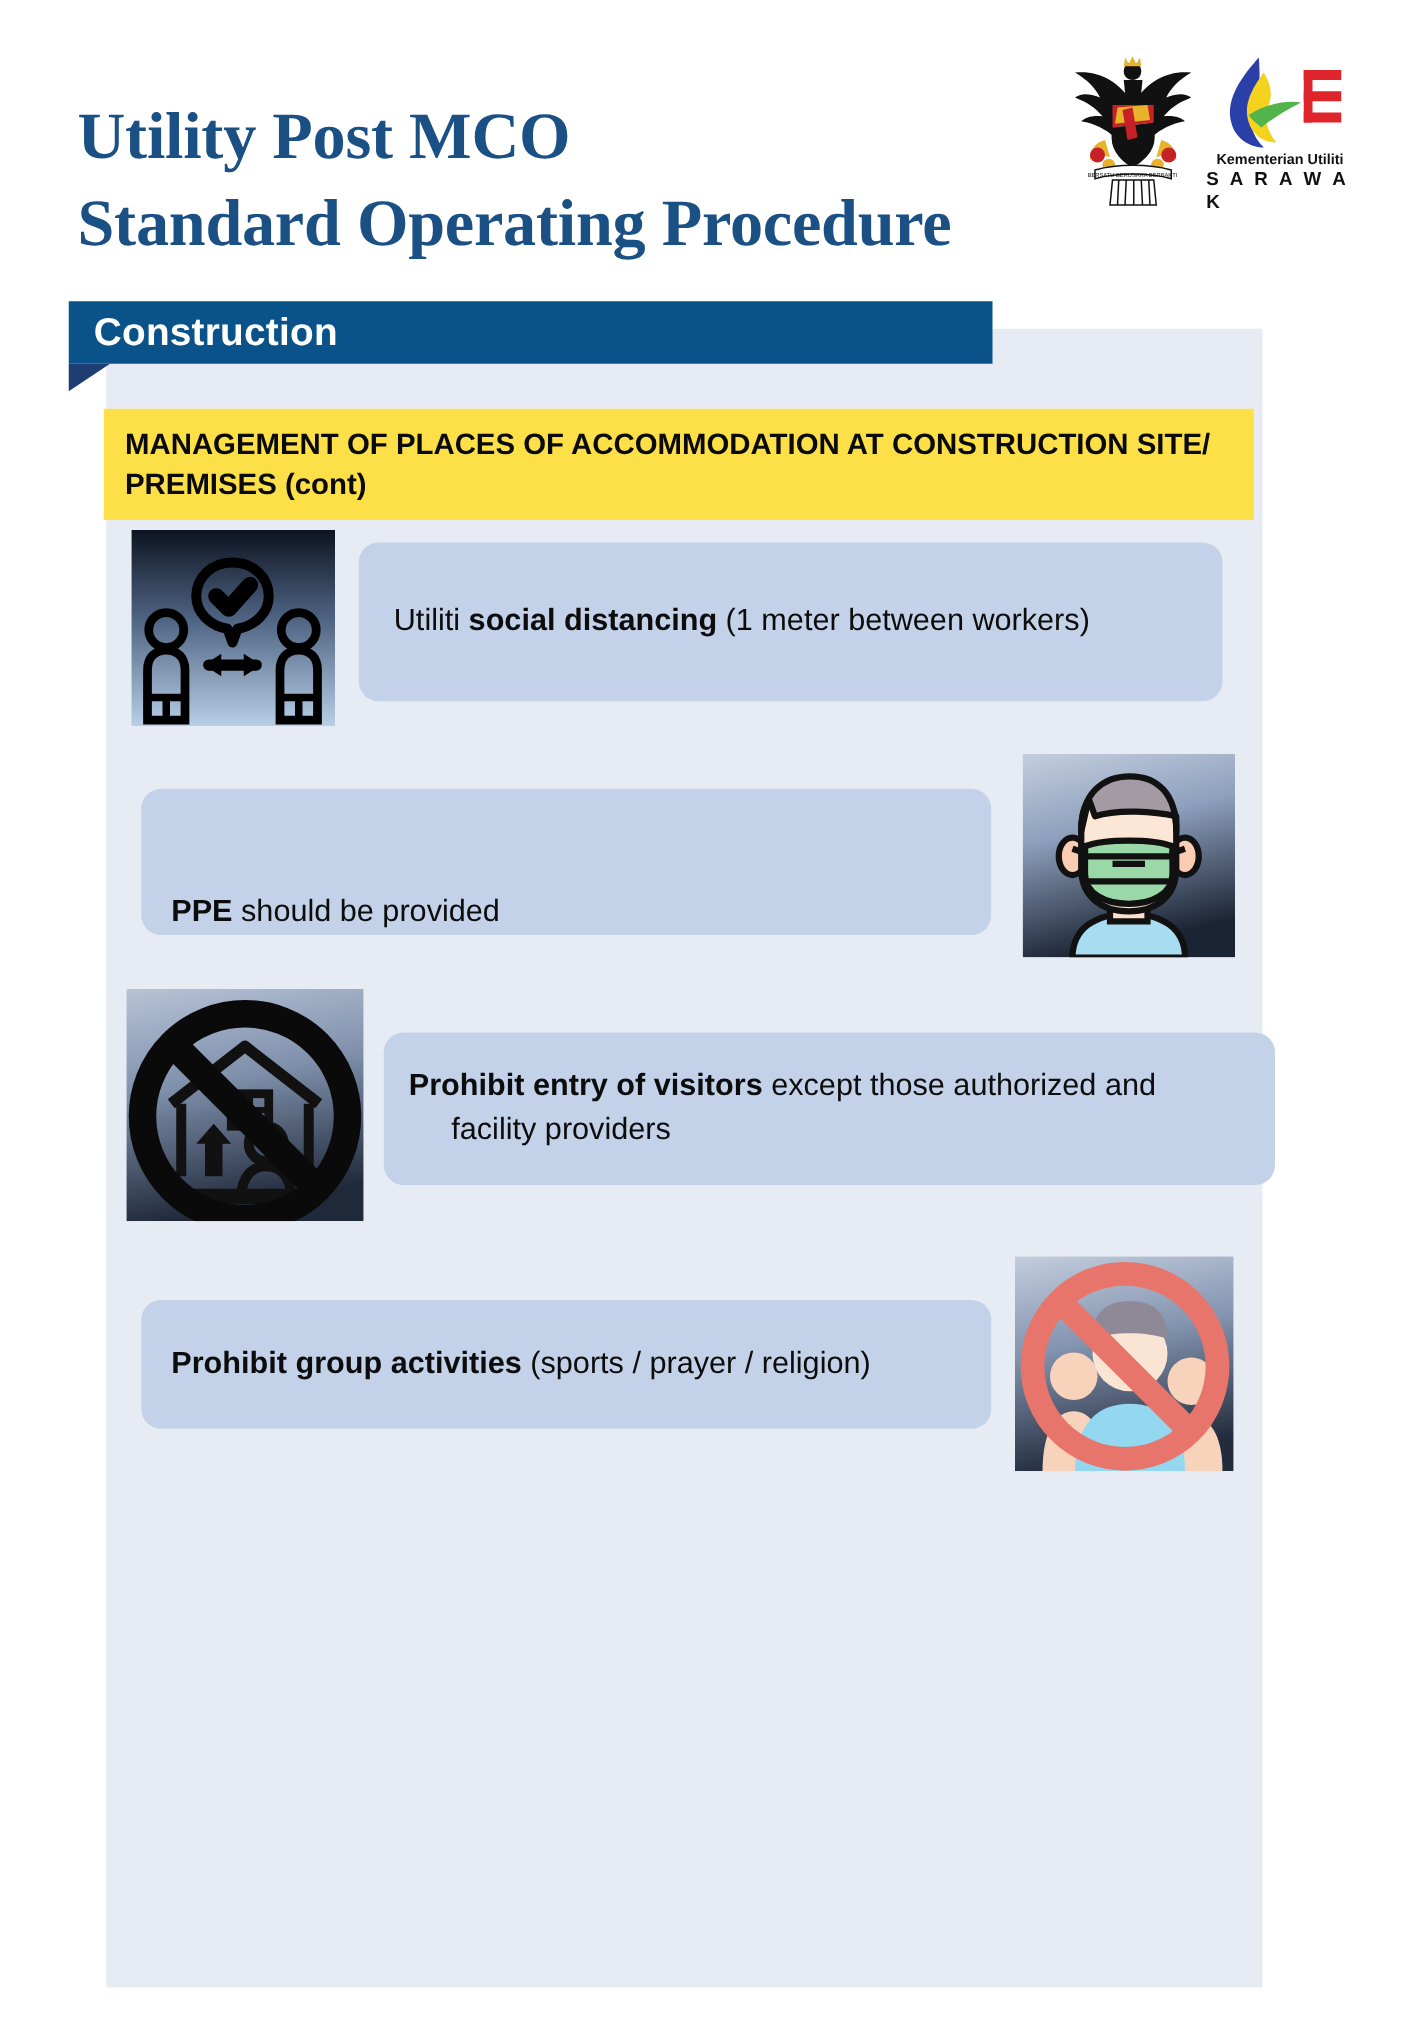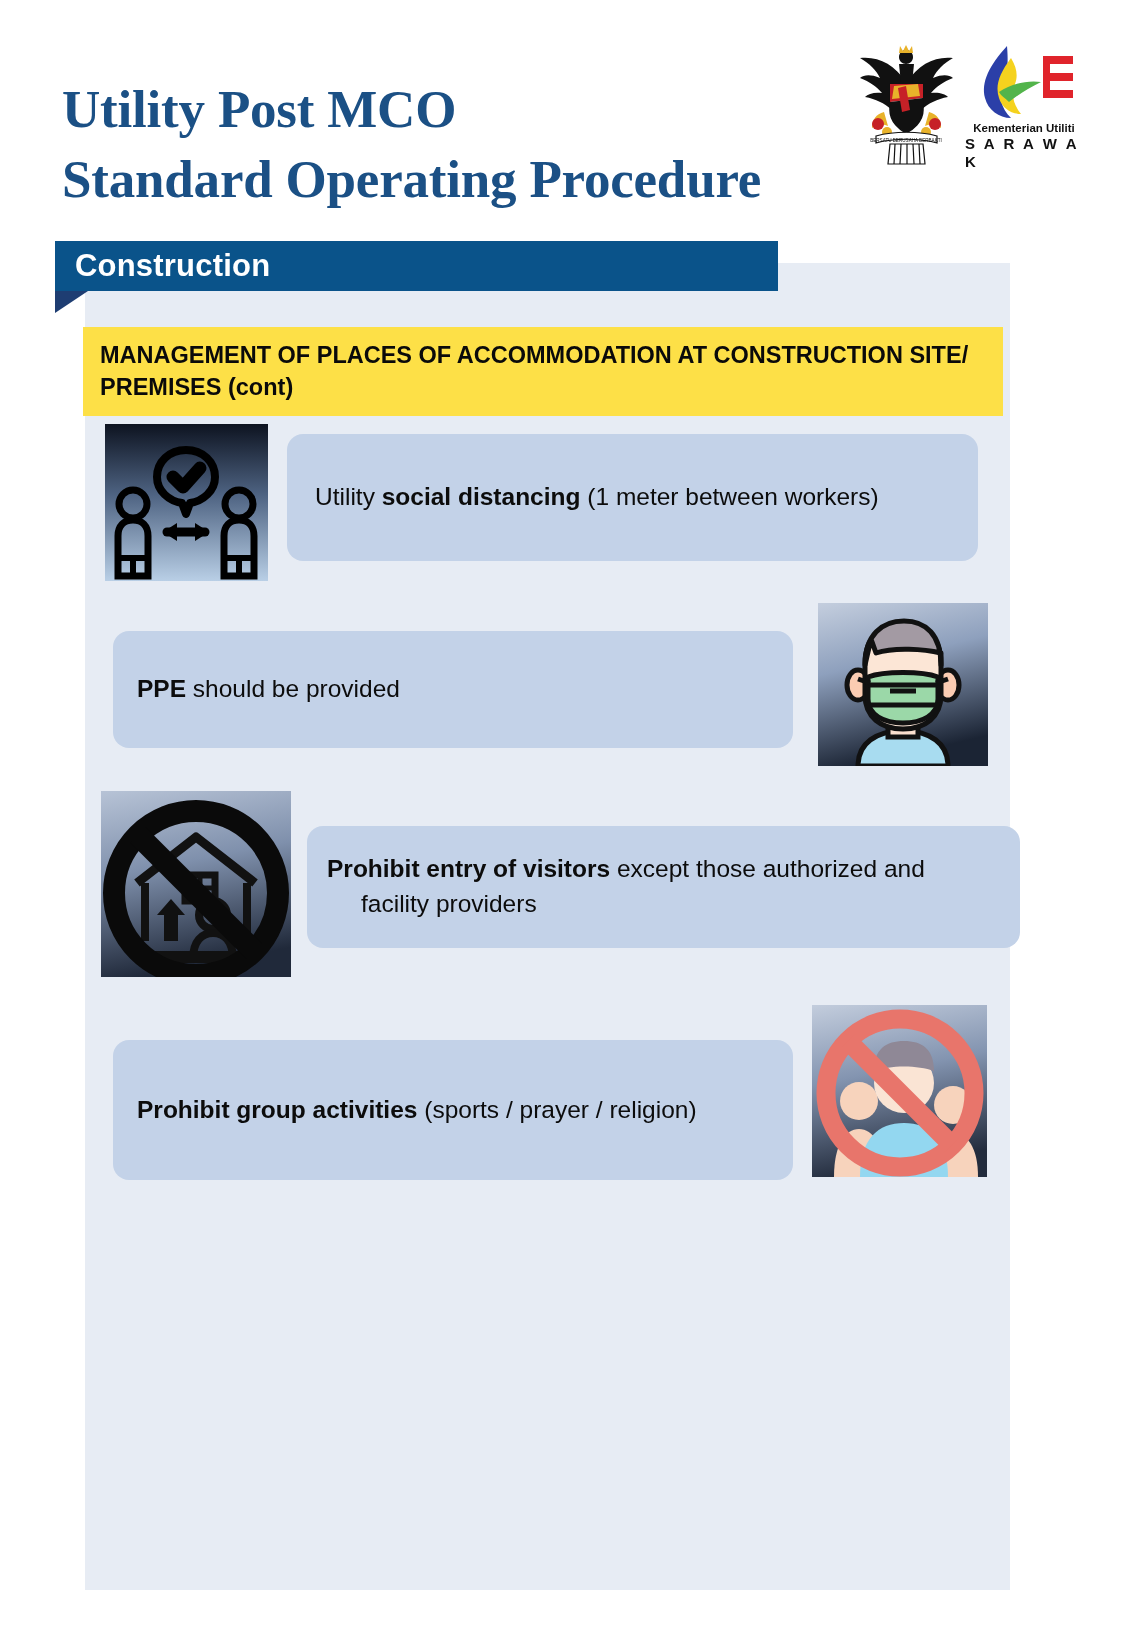--- a/index.html
+++ b/index.html
@@ -67,20 +67,21 @@
 
   
   .banner {
     position: absolute;
     left: 55px;
     top: 241px;
     width: 723px;
     height: 50px;
     background: #0A538A;
     z-index: 4;
+    padding-left: 16px;
   }
   .banner-label {
     position: absolute;
     left: 20px;
     top: 50%;
     transform: translateY(-50%);
     color: #ffffff;
     font-size: 31px;
     font-weight: bold;
     letter-spacing: 0.2px;
@@ -151,29 +152,29 @@
   .pic {
     position: absolute;
     overflow: hidden;
   }
 
   
   #row1-pic { left: 105px; top: 424px; width: 163px; height: 157px; }
   #row1-bubble { left: 287px; top: 434px; width: 691px; height: 127px; padding-left: 28px; }
 
   
-  #row2-bubble { left: 113px; top: 631px; width: 680px; height: 117px; padding-left: 24px; }
+  #row2-bubble { left: 113px; top: 631px; width: 680px; height: 117px; padding-left: 24px; align-items: flex-end; }
   #row2-pic { left: 818px; top: 603px; width: 170px; height: 163px; }
 
   
   #row3-pic { left: 101px; top: 791px; width: 190px; height: 186px; }
   #row3-bubble { left: 307px; top: 826px; width: 713px; height: 122px; padding-left: 20px; }
 
   
-  #row4-bubble { left: 113px; top: 1040px; width: 680px; height: 140px; padding-left: 24px; }
+  #row4-bubble { left: 113px; top: 1040px; width: 680px; height: 103px; padding-left: 24px; }
   #row4-pic { left: 812px; top: 1005px; width: 175px; height: 172px; }
 
   svg { display: block; }
 </style>
 </head>
 <body>
 
 <div class="title-block">
   <div class="title-line">Utility Post MCO</div>
   <div class="title-line">Standard Operating Procedure</div>
@@ -275,21 +276,21 @@
     <line x1="119" y1="134" x2="149" y2="134" stroke="#000" stroke-width="6"></line>
     <line x1="134" y1="134" x2="134" y2="152" stroke="#000" stroke-width="6"></line>
 
     <path d="M62 108 L100 108" stroke="#000" stroke-width="9" stroke-linecap="round"></path>
     <path d="M58 108 L72 99 L72 117 Z" fill="#000"></path>
     <path d="M104 108 L90 99 L90 117 Z" fill="#000"></path>
   </svg>
 </div>
 <div class="bubble row" id="row1-bubble">
   <div class="bubble-text">
-    <span>Utility </span><b>social distancing</b><span> (1 meter between workers)</span>
+    <span>Utiliti </span><b>social distancing</b><span> (1 meter between workers)</span>
   </div>
 </div>
 
 <div class="bubble row" id="row2-bubble">
   <div class="bubble-text">
     <b>PPE</b><span>  should be provided</span>
   </div>
 </div>
 <div class="pic row" id="row2-pic">
   <svg viewBox="0 0 170 163" width="170" height="163">

